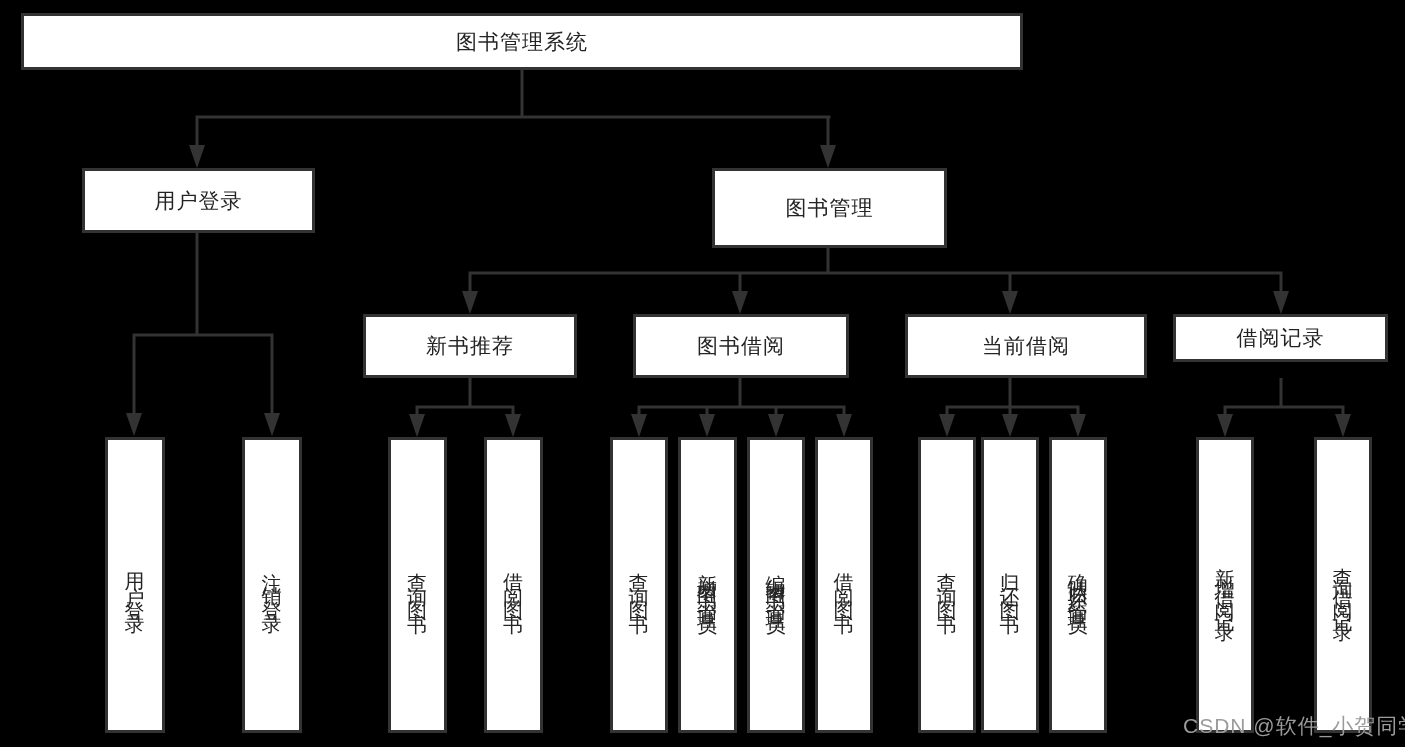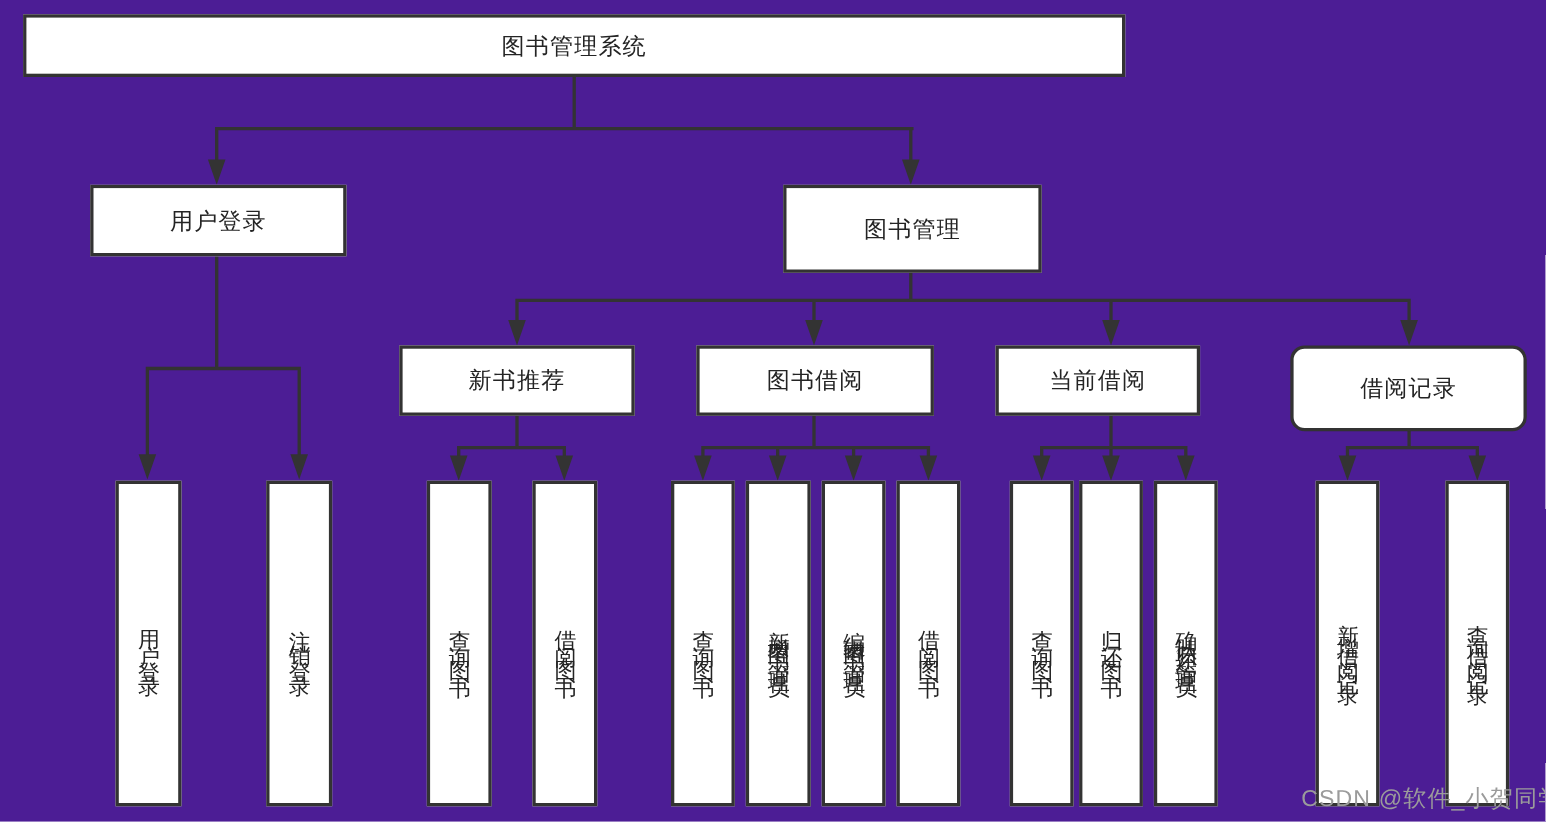--- a/index.html
+++ b/index.html
@@ -4,21 +4,21 @@
 <style>
   html, body {
     margin: 0;
     padding: 0;
     background: #ffffff;
   }
   .stage {
     position: relative;
     width: 1405px;
     height: 747px;
-    background: #4c1d95;
+    background: #000000;
     font-family: "Liberation Sans", "DejaVu Sans", sans-serif;
     overflow: hidden;
   }
   .connectors {
     position: absolute;
     left: 0;
     top: 0;
     z-index: 1;
   }
   .node {
@@ -129,24 +129,24 @@
   <div class="node" style="left:712px; top:168px; width:235px; height:80px;">
     <span class="hlabel">图书管理</span>
   </div>
 
   <div class="node" style="left:363px; top:314px; width:214px; height:64px;">
     <span class="hlabel">新书推荐</span>
   </div>
   <div class="node" style="left:633px; top:314px; width:216px; height:64px;">
     <span class="hlabel">图书借阅</span>
   </div>
-  <div class="node" style="left:905px; top:314px; width:186px; height:64px;text-align:center;">
+  <div class="node" style="left:905px; top:314px; width:242px; height:64px;text-align:center;">
     <span class="hlabel">当前借阅</span>
   </div>
-  <div class="node" style="left:1173px; top:314px; width:215px; height:78px;border-radius:13px;">
+  <div class="node" style="left:1173px; top:314px; width:215px; height:48px;">
     <span class="hlabel">借阅记录</span>
   </div>
 
   <div class="leaf" style="left:105px; width:60px;">
     <span class="vtext sp4">用户登录</span>
   </div>
   <div class="leaf" style="left:242px; width:60px;">
     <span class="vtext sp4">注销登录</span>
   </div>
 

